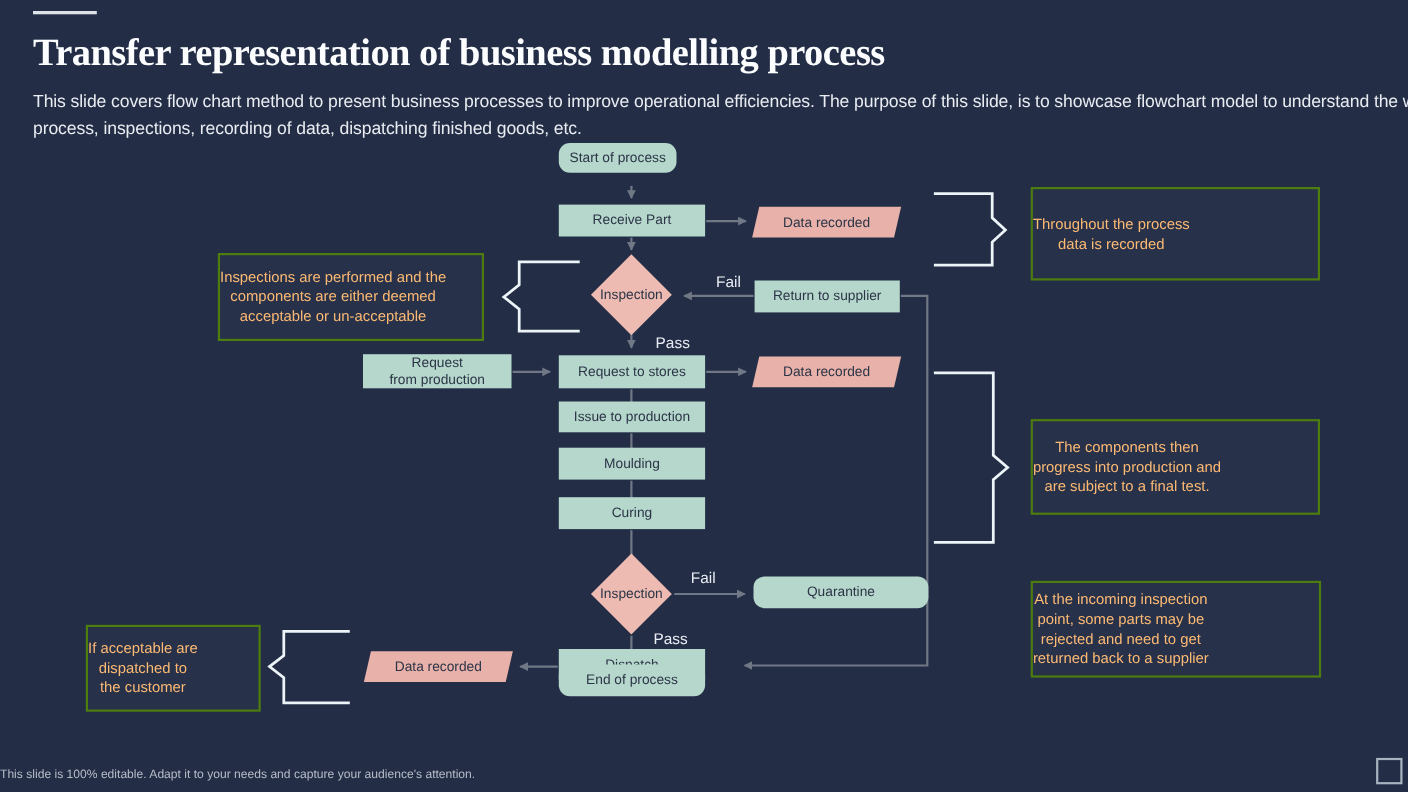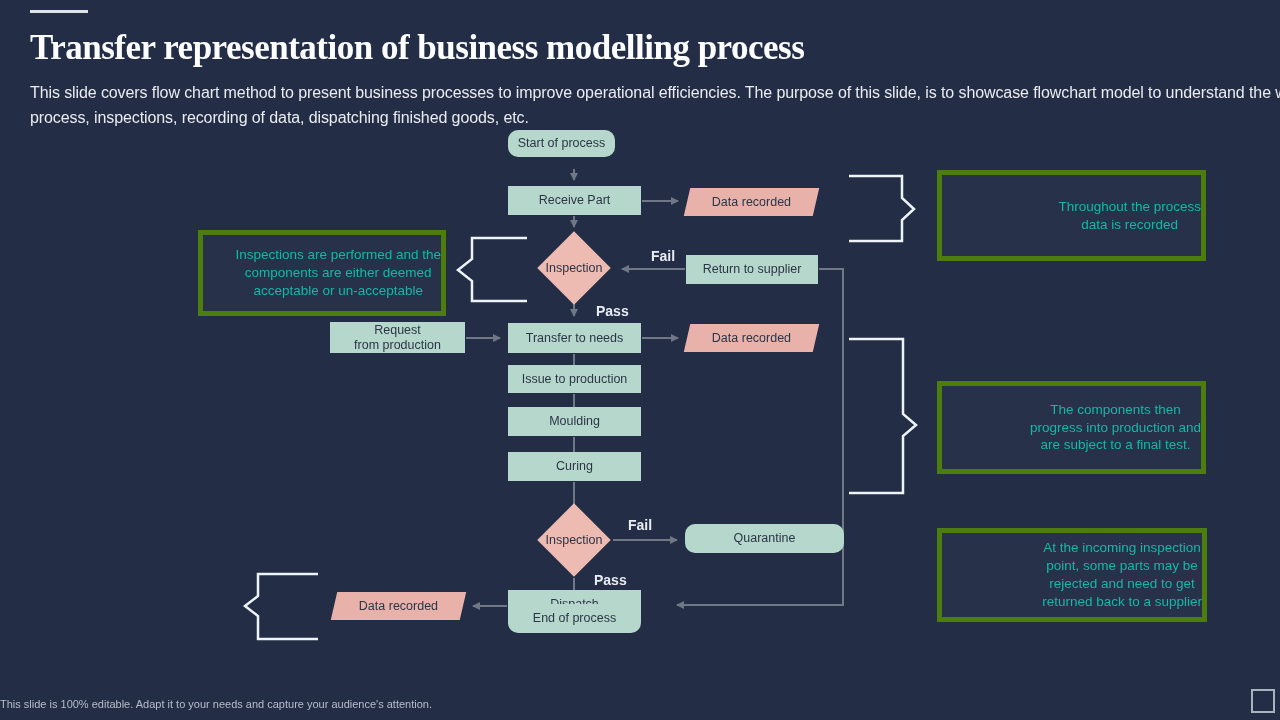--- a/index.html
+++ b/index.html
@@ -36,27 +36,27 @@
   .diamond{position:absolute;}
   .diamond .dbg{
     position:absolute;left:11px;top:11px;width:52px;height:52px;
     background:#edbbb2;transform:rotate(45deg);
   }
   .diamond .nl{
     position:absolute;inset:0;display:flex;align-items:center;justify-content:center;
     font-size:12.5px;color:#2c3547;
   }
   .flow-label{
-    position:absolute;font-size:14px;color:#e9edf3;font-weight:bold;
+    position:absolute;font-size:14px;color:#e9edf3;
   }
   
   .annotation{
-    position:absolute;display:flex;align-items:center;justify-content:flex-end;
-    border:5px solid #4d7c0f;background:rgba(255,255,255,0.02);
-    color:#14b8a6;font-size:13.5px;line-height:1.32;text-align:center;
+    position:absolute;display:flex;align-items:center;justify-content:flex-start;
+    border:2px solid #4d7c0f;background:rgba(255,255,255,0.02);
+    color:#fdba74;font-size:13.5px;line-height:1.32;text-align:center;
     white-space:pre-line;
   }
   svg.overlay{position:absolute;left:0;top:0;z-index:0;}
   .node,.annotation,.flow-label,.diamond{z-index:1;}
 </style>
 </head>
 <body>
 
 <div id="slide">
 
@@ -121,21 +121,21 @@
   <div class="node mint" style="left:686px;top:255px;width:132px;height:29px">
     <span class="nl">Return to supplier</span>
   </div>
 
   <div class="node mint" style="left:330px;top:322px;width:135px;height:31px">
     <span class="nl">Request
 from production</span>
   </div>
 
   <div class="node mint" style="left:508px;top:323px;width:133px;height:30px">
-    <span class="nl">Transfer to needs</span>
+    <span class="nl">Request to stores</span>
   </div>
 
   <div class="node par" style="left:687px;top:324px;width:129px;height:28px">
     <span class="nl">Data recorded</span>
   </div>
 
   <div class="node mint" style="left:508px;top:365px;width:133px;height:28px">
     <span class="nl">Issue to production</span>
   </div>
 
@@ -188,16 +188,21 @@
 are subject to a final test.</span>
   </div>
 
   <div class="annotation" style="left:937px;top:528px;width:260px;height:84px">
     <span>At the incoming inspection
 point,  some parts may be
 rejected and need to get
 returned back to a supplier</span>
   </div>
 
+  <div class="annotation" style="left:78px;top:568px;width:155px;height:75px">
+    <span>If acceptable are
+dispatched to
+the customer</span>
+  </div>
 
   <div class="footer">This slide is 100% editable. Adapt it to your needs and capture your audience's attention.</div>
 
 </div>
 
 </body></html>

